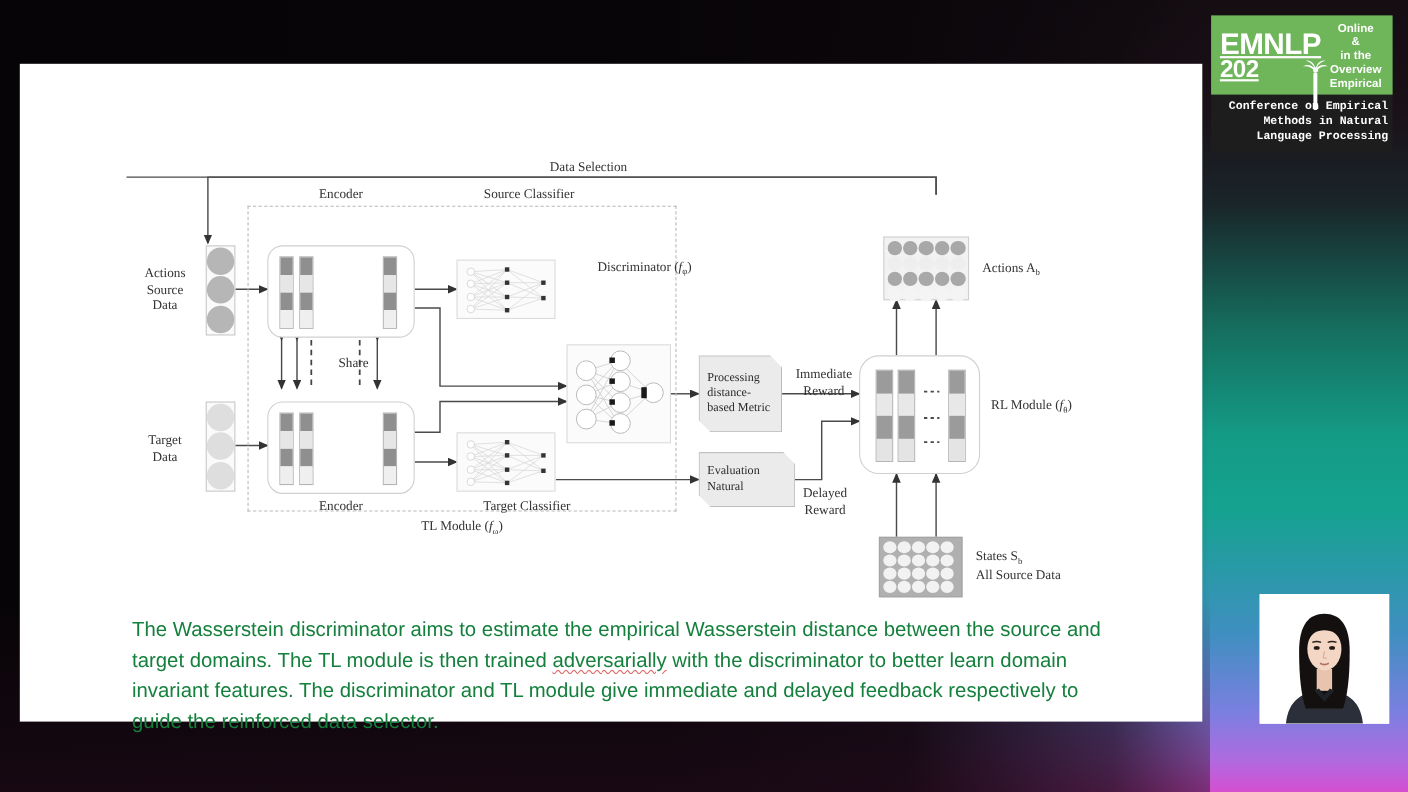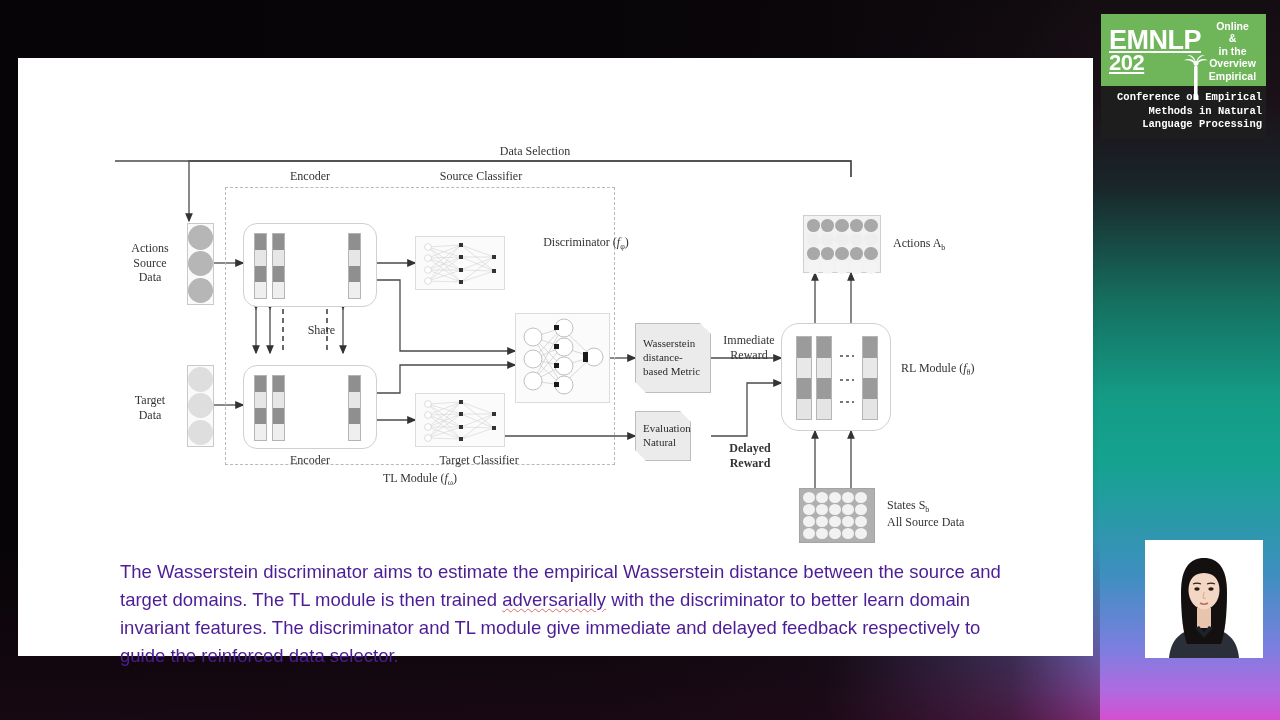--- a/index.html
+++ b/index.html
@@ -136,21 +136,21 @@
   .gridpanel .cell { border-radius:50%; }
 
   
   .body-text {
     position:absolute;
     left: 102px; top: 500px;
     width: 890px;
     font-family: "Liberation Sans", sans-serif;
     font-size: 18.5px;
     line-height: 1.52;
-    color: #4c1d95;
+    color: #15803d;
   }
   .sp { text-decoration: underline; text-decoration-color:#e06a6a;
         text-decoration-style: wavy; text-underline-offset:2px;
         text-decoration-thickness: 1px; }
 
   
   .logo {
     position:absolute; right:14px; top:14px;
     width:165px;
     z-index: 20;
@@ -430,38 +430,38 @@
               <rect x="38" y="30" width="5" height="5"></rect>
             <rect x="38" y="49" width="5" height="5"></rect>
               <rect x="38" y="68" width="5" height="5"></rect>
             <rect x="67" y="38" width="5" height="10"></rect>
           </g>
         </svg>
       </div>
 
       <div class="metricbox" style="left:520px; top:180px; width:76px; height:70px;">
         <div>
-          <div>Wasserstein</div>
+          <div>Processing</div>
           <div>distance-</div>
           <div>based Metric</div>
         </div>
       </div>
 
-      <div class="metricbox" style="left:520px; top:268px; width:56px; height:50px;">
+      <div class="metricbox" style="left:520px; top:268px; width:88px; height:50px;">
         <div>
           <div>Evaluation</div>
           <div>Natural</div>
         </div>
       </div>
 
       <div class="fl" style="left:600px; top:190px; width:68px; line-height:1.25;">
         <span>Immediate</span><br>
         <span>Reward</span>
       </div>
-      <div class="fl" style="left:604px; top:298px; width:62px; line-height:1.25;font-weight:bold;">
+      <div class="fl" style="left:604px; top:298px; width:62px; line-height:1.25;">
         <span>Delayed</span><br>
         <span>Reward</span>
       </div>
 
       <div class="gridpanel" style="left:688px; top:72px; width:78px; height:58px; background:#f2f2f2; padding:2px;">
         <div class="row">
           <div class="cell" style="width:14px;height:13px;background:#a8a8a8;margin:0.5px;"></div>
           <div class="cell" style="width:14px;height:13px;background:#a8a8a8;margin:0.5px;"></div>
           <div class="cell" style="width:14px;height:13px;background:#a8a8a8;margin:0.5px;"></div>
           <div class="cell" style="width:14px;height:13px;background:#a8a8a8;margin:0.5px;"></div>

